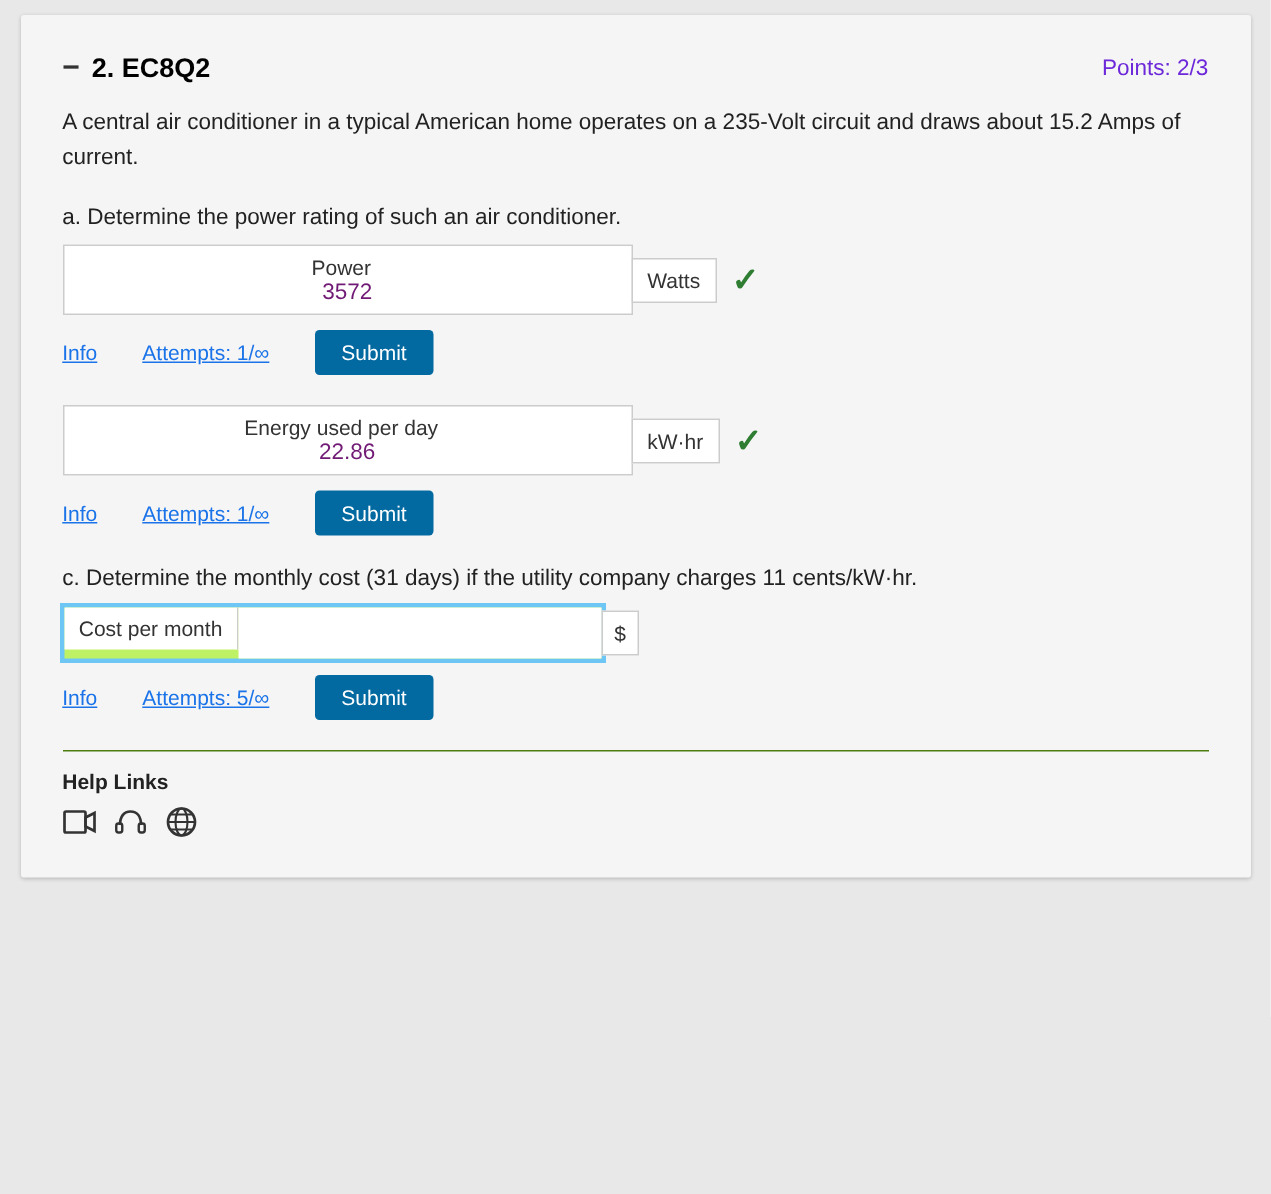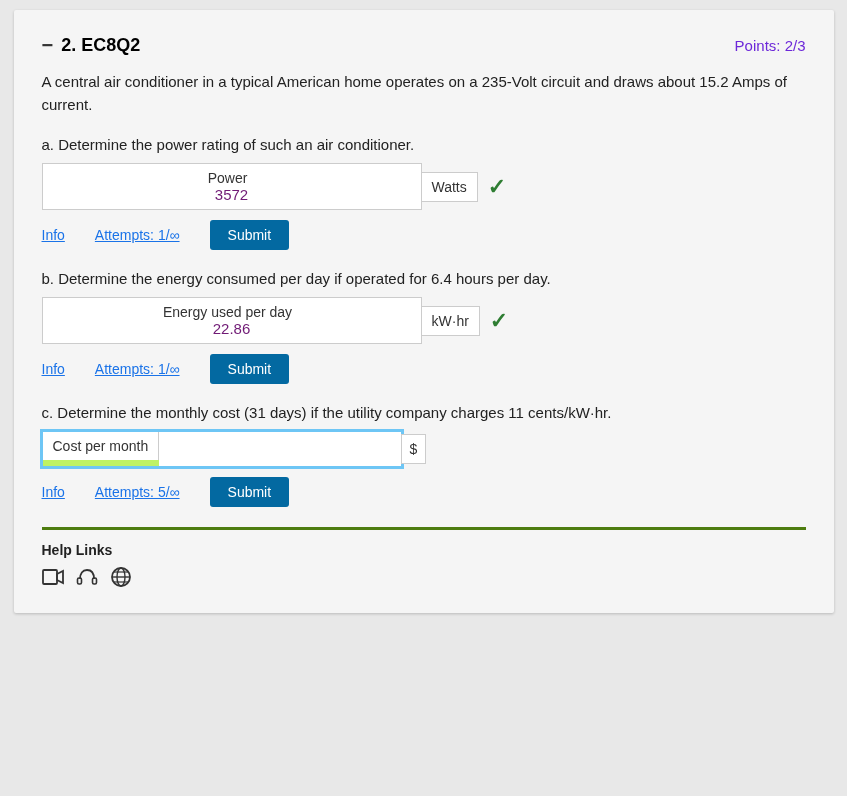--- a/index.html
+++ b/index.html
@@ -145,21 +145,21 @@
     }
     .dollar-unit {
       border: 1px solid #ccc;
       background: #fff;
       padding: 6px 8px;
       font-size: 14px;
       color: #333;
       margin-left: -1px;
     }
     .help-links-section {
-      border-top: 3px solid #4d7c0f;
+      border-top: 1px solid #4d7c0f;
       padding-top: 12px;
     }
     .help-links-title {
       font-size: 14px;
       font-weight: bold;
       color: #222;
       margin-bottom: 8px;
     }
     .help-icons {
       display: flex;
@@ -198,21 +198,20 @@
       <span class="check-icon">✓</span>
     </div>
     <div class="info-row">
       <span class="info-link">Info</span>
       <span class="info-link">Attempts: 1/∞</span>
       <button class="submit-btn">Submit</button>
     </div>
   </div>
 
   <div>
-    <div class="sub-question-label">b. Determine the energy consumed per day if operated for 6.4 hours per day.</div>
     <div class="answer-row">
       <div class="answer-box">
         <span class="answer-box-label">Energy used per day</span>
         <span class="answer-value">22.86</span>
       </div>
       <div class="unit-box">kW·hr</div>
       <span class="check-icon">✓</span>
     </div>
     <div class="info-row">
       <span class="info-link">Info</span>

